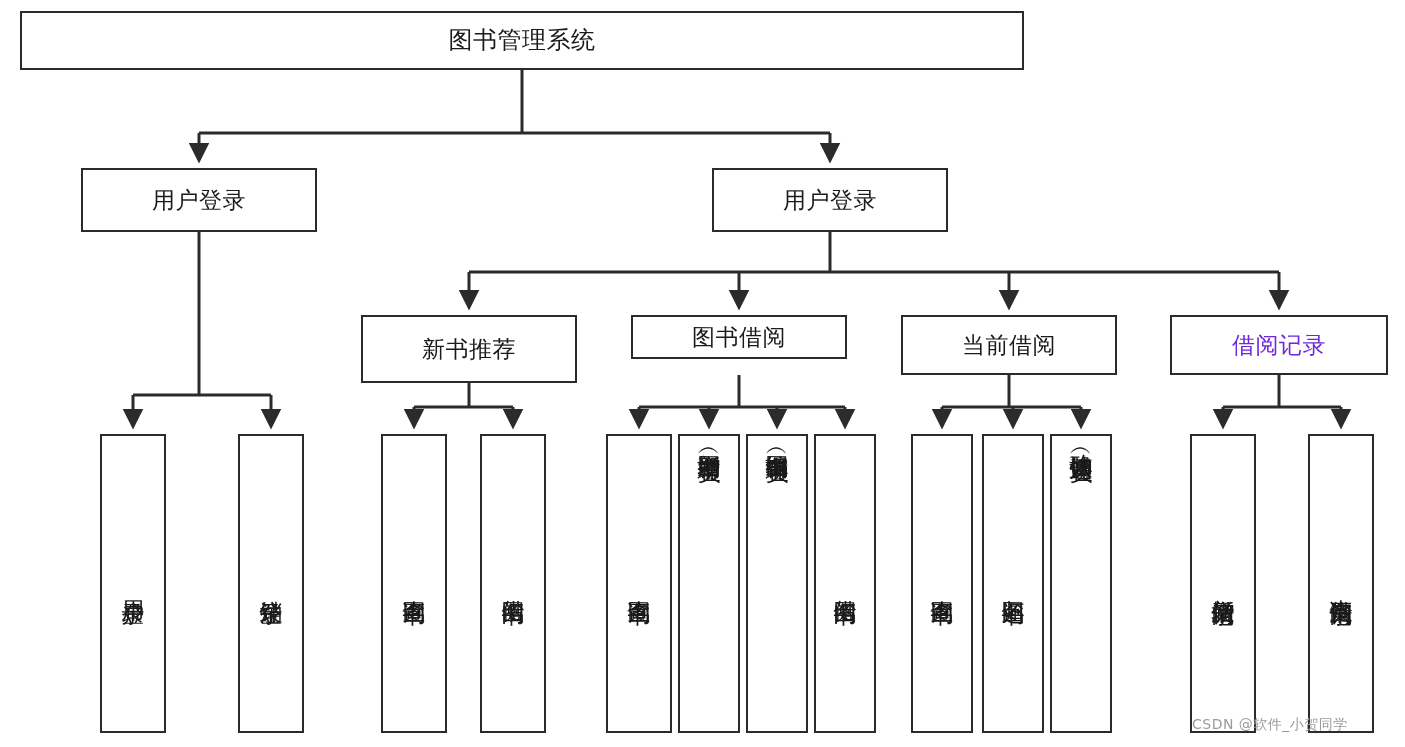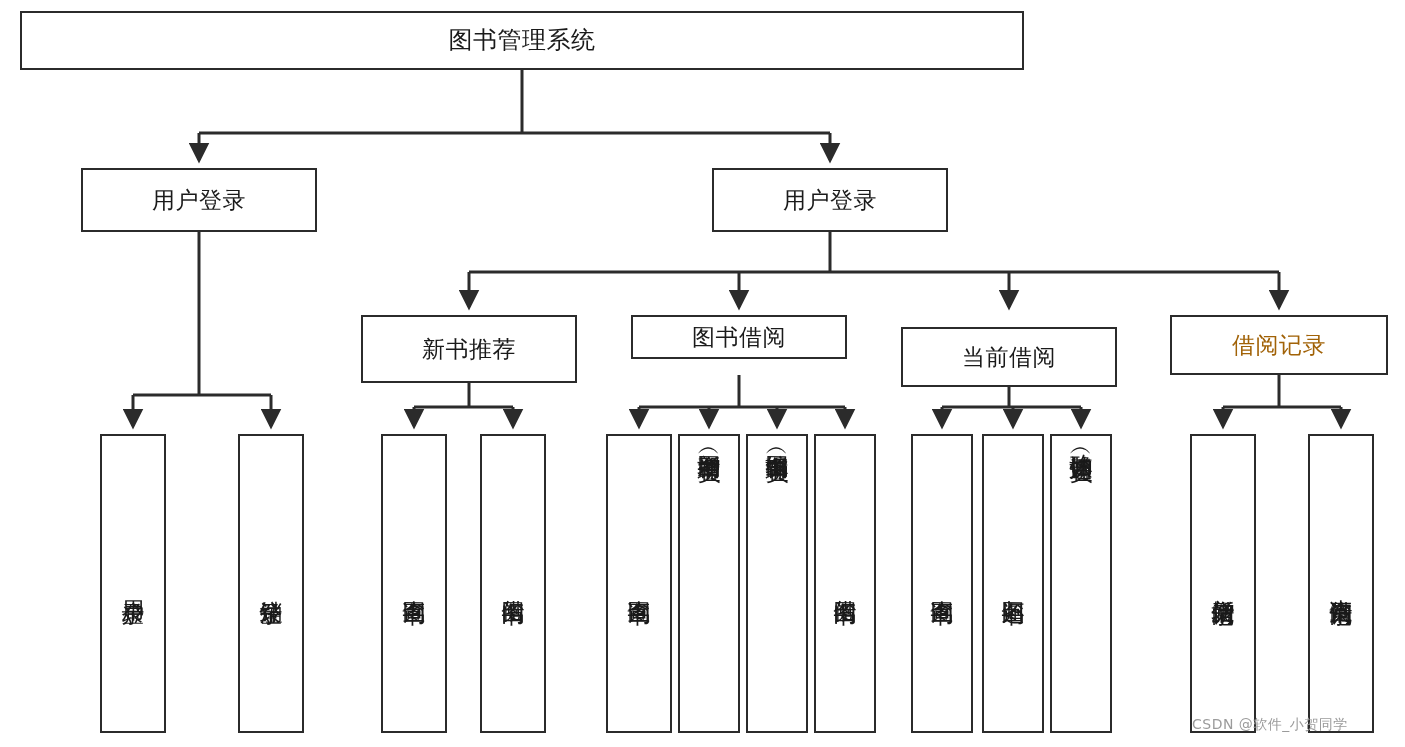--- a/index.html
+++ b/index.html
@@ -132,24 +132,24 @@
   <div class="node lvl2" style="left: 712px; top: 168px; width: 236px; height: 64px; border-color: rgb(43, 43, 43); background: rgb(255, 255, 255); color: rgb(26, 26, 26);">
     <span class="label">用户登录</span>
   </div>
 
   <div class="node lvl3" style="left: 361px; top: 315px; width: 216px; height: 68px; border-color: rgb(43, 43, 43); background: rgb(255, 255, 255); color: rgb(26, 26, 26);">
     <span class="label">新书推荐</span>
   </div>
   <div class="node lvl3" style="left: 631px; top: 315px; width: 216px; height: 44px; border-color: rgb(43, 43, 43); background: rgb(255, 255, 255); color: rgb(26, 26, 26);">
     <span class="label">图书借阅</span>
   </div>
-  <div class="node lvl3" style="left: 901px; top: 315px; width: 216px; height: 60px; border-color: rgb(43, 43, 43); background: rgb(255, 255, 255); color: rgb(26, 26, 26); margin-top: 12px;">
+  <div class="node lvl3" style="left: 901px; top: 315px; width: 216px; height: 60px; border-color: rgb(43, 43, 43); background: rgb(255, 255, 255); color: rgb(26, 26, 26);">
     <span class="label">当前借阅</span>
   </div>
-  <div class="node lvl3" style="left: 1170px; top: 315px; width: 218px; height: 60px; border-color: rgb(43, 43, 43); background: rgb(255, 255, 255); color: #a16207;">
+  <div class="node lvl3" style="left: 1170px; top: 315px; width: 218px; height: 60px; border-color: rgb(43, 43, 43); background: rgb(255, 255, 255); color: #6d28d9;">
     <span class="label">借阅记录</span>
   </div>
 
   <div class="node leaf center-v" style="left: 100px; top: 434px; width: 66px; height: 299px; border-color: rgb(43, 43, 43); background: rgb(255, 255, 255); color: rgb(26, 26, 26);">
     <span class="label">用户登录</span>
   </div>
   <div class="node leaf center-v" style="left: 238px; top: 434px; width: 66px; height: 299px; border-color: rgb(43, 43, 43); background: rgb(255, 255, 255); color: rgb(26, 26, 26);">
     <span class="label">注销登录</span>
   </div>
   <div class="node leaf center-v" style="left: 381px; top: 434px; width: 66px; height: 299px; border-color: rgb(43, 43, 43); background: rgb(255, 255, 255); color: rgb(26, 26, 26);">

